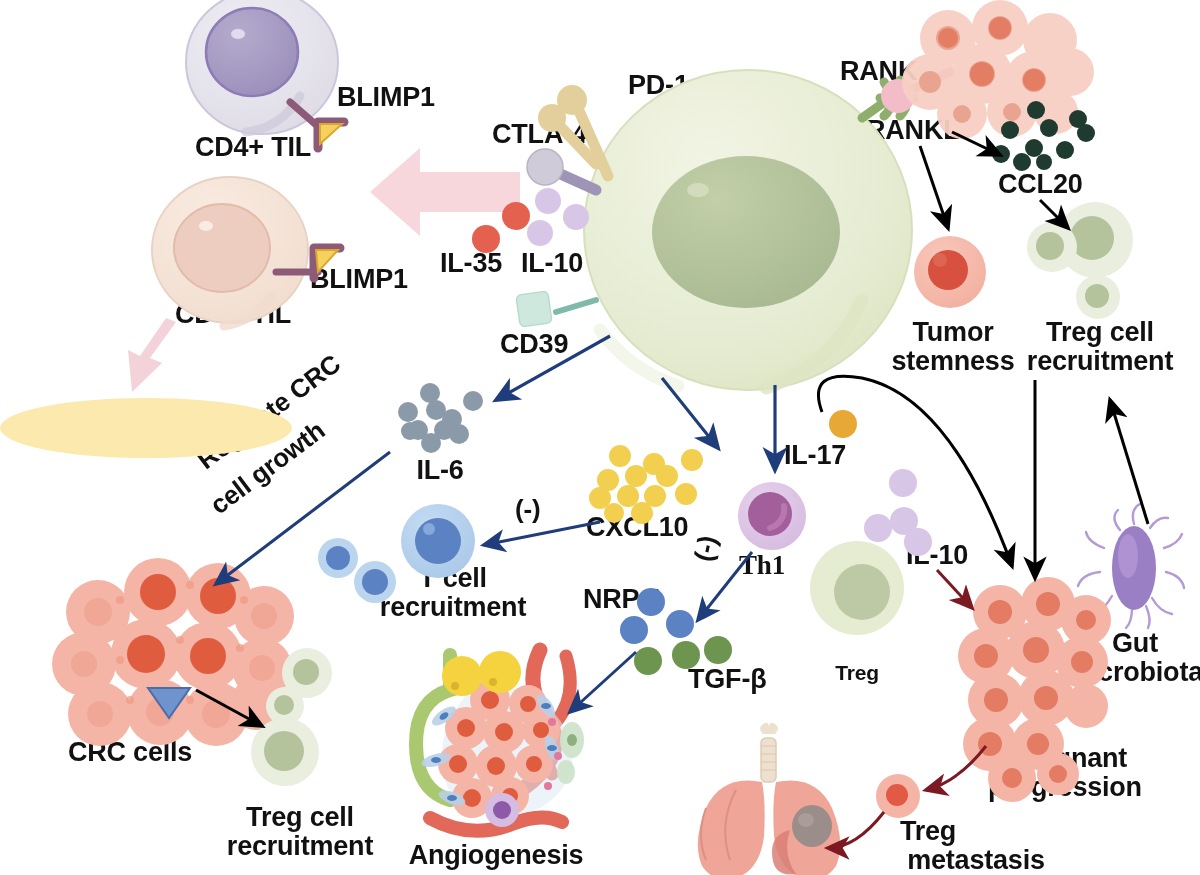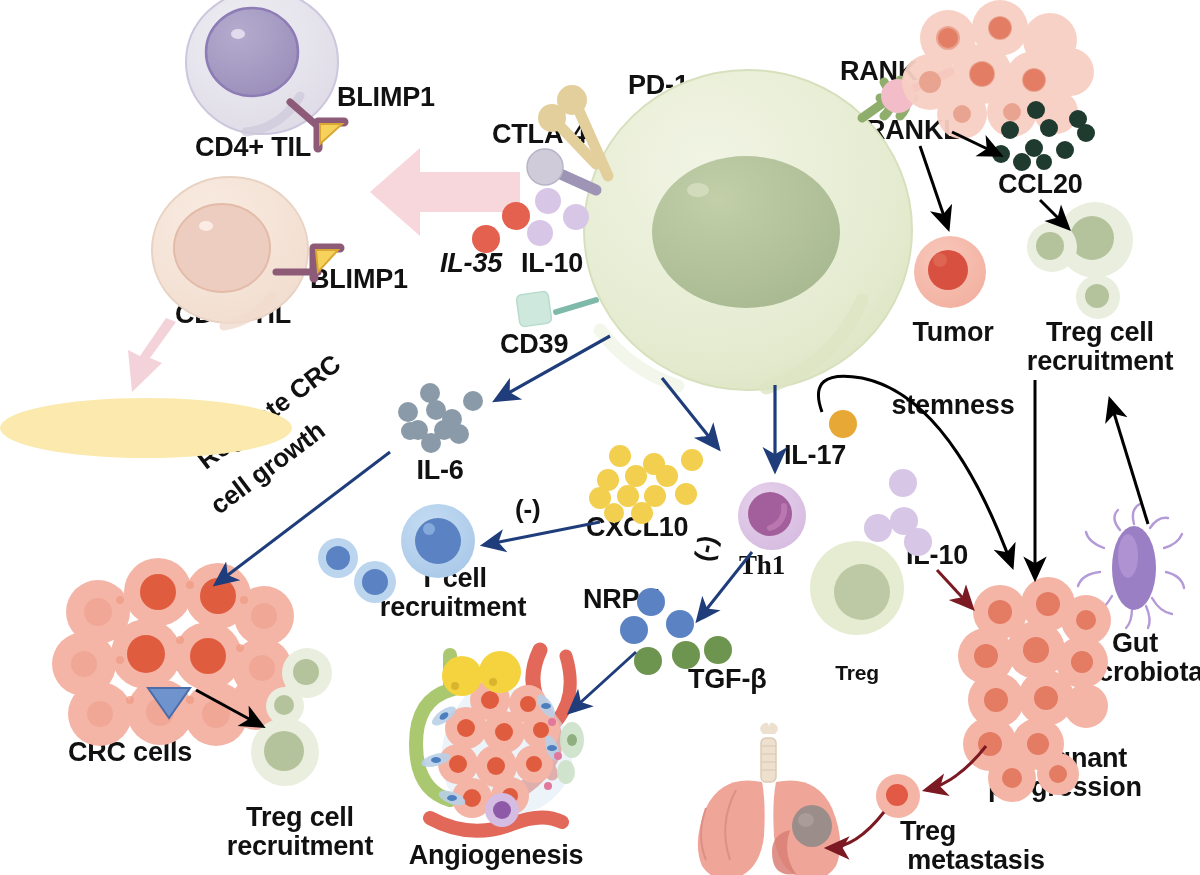--- a/index.html
+++ b/index.html
@@ -510,32 +510,32 @@
     <div class="lbl ctr" style="left:253px;top:133px;font-size:27px;">CD4+ TIL</div>
     <div class="lbl" style="left:337px;top:83px;font-size:27px;">BLIMP1</div>
 
     <div class="lbl ctr" style="left:233px;top:300px;font-size:27px;">CD8+ TIL</div>
     <div class="lbl" style="left:310px;top:265px;font-size:27px;">BLIMP1</div>
 
     <div class="lbl ctr" style="left:146px;top:413px;font-size:25px;">Immunosuppression</div>
 
     <div class="lbl" style="left:597px;top:71px;font-size:27px;margin-left:31px;">PD-1</div>
     <div class="lbl" style="left:492px;top:120px;font-size:27px;">CTLA-4</div>
-    <div class="lbl" style="left:440px;top:249px;font-size:27px;font-style:italic;">IL-35</div>
+    <div class="lbl" style="left:440px;top:249px;font-size:27px;">IL-35</div>
     <div class="lbl" style="left:521px;top:249px;font-size:27px;">IL-10</div>
     <div class="lbl" style="left:500px;top:330px;font-size:27px;">CD39</div>
 
     <div class="lbl ctr" style="left:748px;top:215px;font-size:34px;">Treg cell</div>
 
     <div class="lbl" style="left:840px;top:57px;font-size:27px;">RANK</div>
     <div class="lbl" style="left:866px;top:116px;font-size:27px;">RANKL</div>
     <div class="lbl" style="left:998px;top:170px;font-size:27px;">CCL20</div>
 
     <div class="lbl ctr" style="left:953px;top:318px;font-size:27px;">Tumor</div>
-    <div class="lbl ctr" style="left:953px;top:347px;font-size:27px;margin-top:44px;">stemness</div>
+    <div class="lbl ctr" style="left:953px;top:347px;font-size:27px;">stemness</div>
 
     <div class="lbl ctr" style="left:1100px;top:318px;font-size:27px;">Treg cell</div>
     <div class="lbl ctr" style="left:1100px;top:347px;font-size:27px;">recruitment</div>
 
     <div class="lbl" style="left:192px;top:452px;font-size:26px;transform:rotate(-37deg);transform-origin:left top;">Regulate CRC</div>
     <div class="lbl" style="left:205px;top:497px;font-size:26px;transform:rotate(-37deg);transform-origin:left top;">cell growth</div>
 
     <div class="lbl ctr" style="left:440px;top:456px;font-size:27px;">IL-6</div>
     <div class="lbl" style="left:586px;top:513px;font-size:27px;">CXCL10</div>
     <div class="lbl" style="left:515px;top:495px;font-size:26px;">(-)</div>

